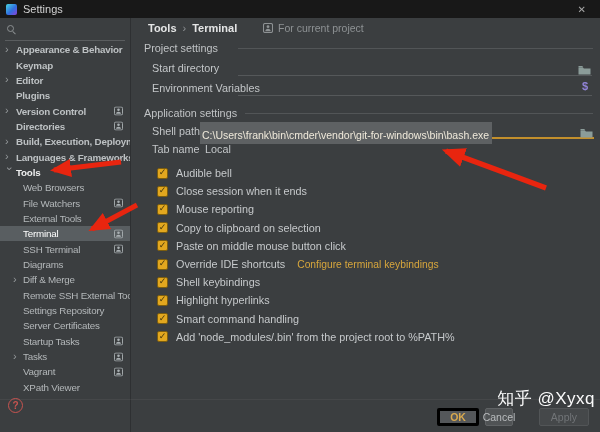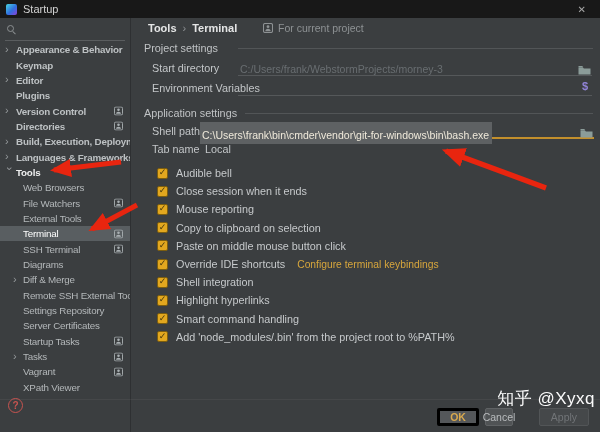--- a/index.html
+++ b/index.html
@@ -81,21 +81,21 @@
              letter-spacing:0.5px;font-weight:500;}
   .arrows{position:absolute;inset:0;z-index:40;pointer-events:none;}
 </style>
 </head>
 <body>
 
 <div class="screen">
 
   <div class="titlebar">
     <span class="app-icon"></span>
-    <span class="win-title">Startup</span>
+    <span class="win-title">Settings</span>
     <span class="win-close">✕</span>
   </div>
 
   <div class="sidebar">
     <div class="search">
       <span class="mag">
           <i></i>
           <b></b>
         </span>
     </div>
@@ -283,21 +283,20 @@
       <span>For current project</span>
     </div>
 
     <div class="section" id="sect-project">
       <span>Project settings</span>
       <span class="rule"></span>
     </div>
 
     <span class="row-label" style="top:41px;">Start directory</span>
     <div class="field" id="f-startdir">
-      <span class="ftext ph">C:/Users/frank/WebstormProjects/morney-3</span>
       <span class="ficon">
         <svg width="13" height="10" viewBox="0 0 13 10">
             <path d="M0.5 2.2 h4.3 l1.1 1.3 h6.6 v5.9 h-12 z" fill="#8b9c99"></path>
             <path d="M0.5 0.9 h3.7 l1 1.1 h-4.7 z" fill="#8b9c99"></path>
           </svg>
       </span>
     </div>
 
     <span class="row-label" style="top:61px;">Environment Variables</span>
     <div class="field" id="f-env">
@@ -363,21 +362,21 @@
       <span class="cb">
         <span class="tick">✓</span>
       </span>
       <span class="cb-label">Override IDE shortcuts</span>
       <a class="cb-link">Configure terminal keybindings</a>
     </div>
         <div class="check-row">
       <span class="cb">
         <span class="tick">✓</span>
       </span>
-      <span class="cb-label">Shell integration</span>
+      <span class="cb-label">Shell keybindings</span>
 
     </div>
         <div class="check-row">
       <span class="cb">
         <span class="tick">✓</span>
       </span>
       <span class="cb-label">Highlight hyperlinks</span>
 
     </div>
         <div class="check-row">

